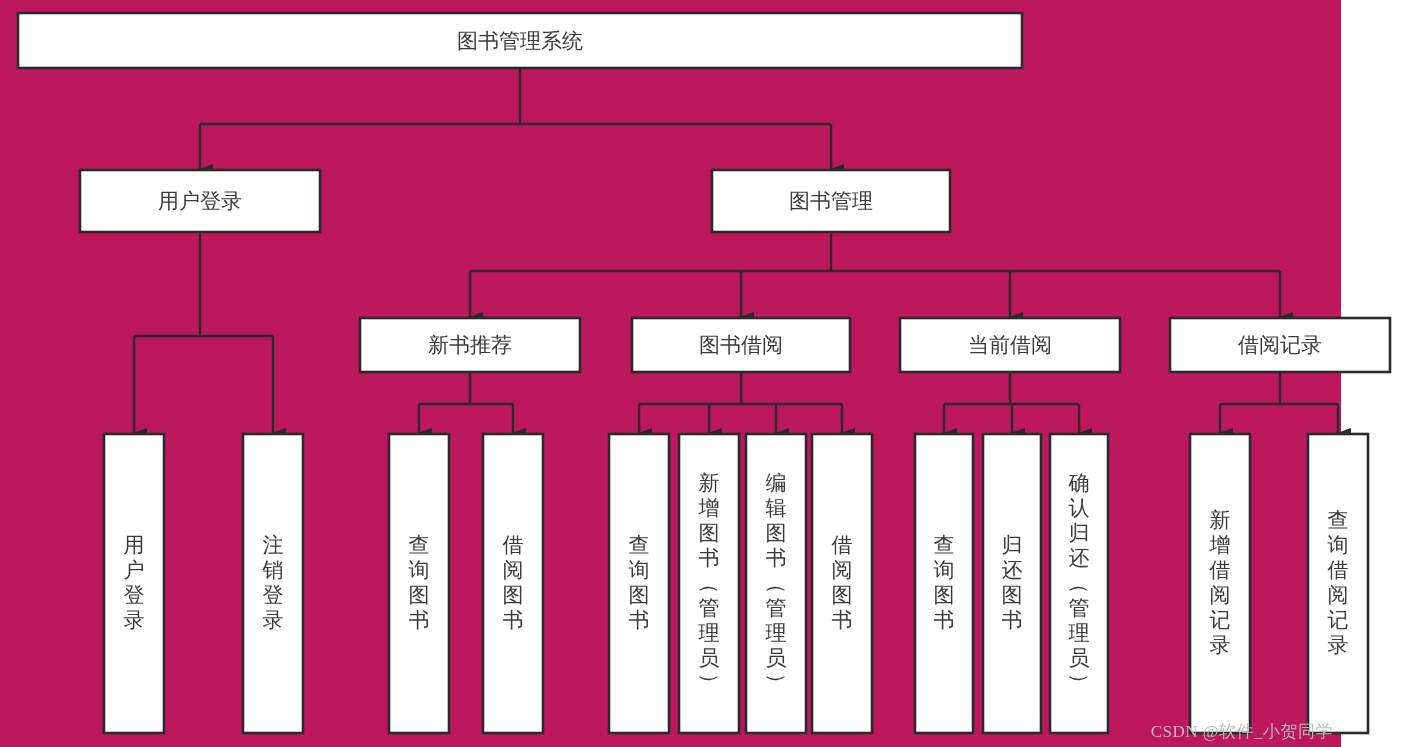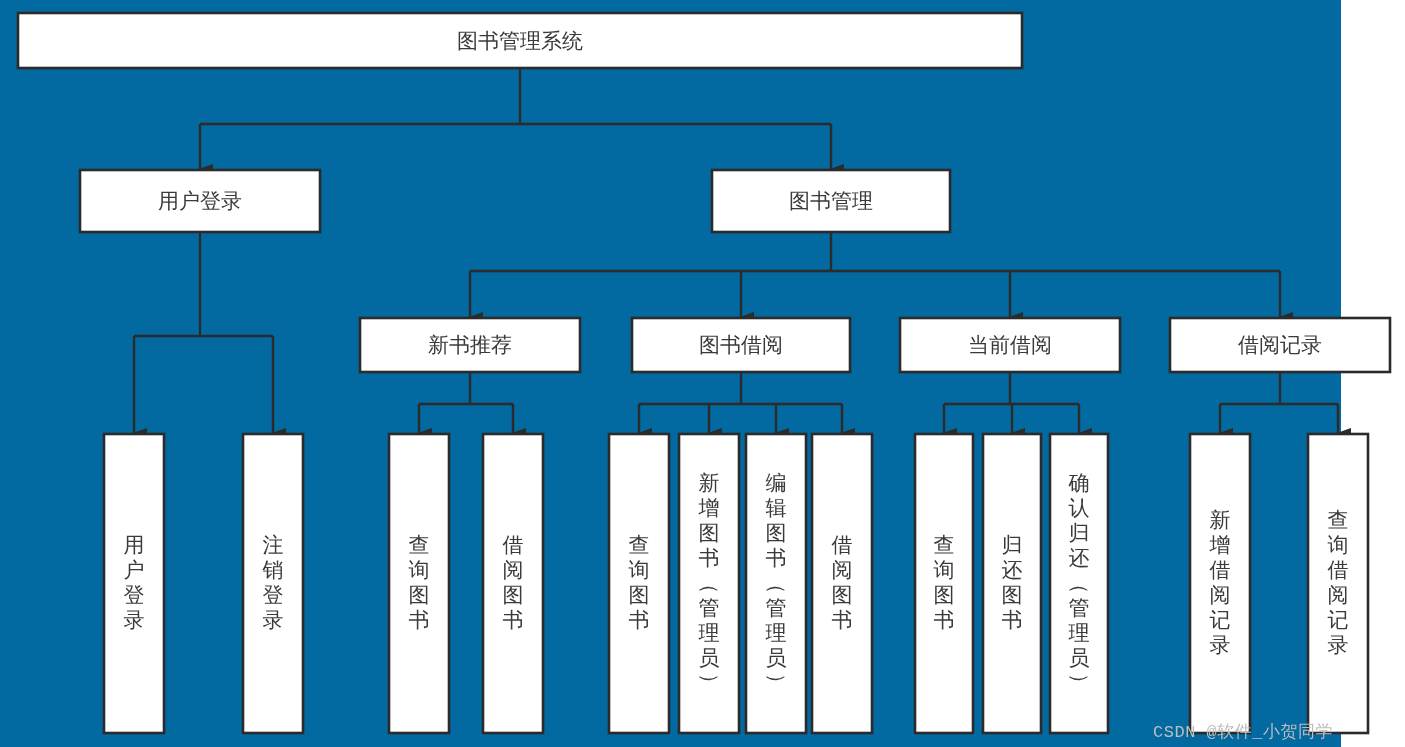--- a/index.html
+++ b/index.html
@@ -1,29 +1,29 @@
 <!DOCTYPE html>
 <html><head>
 <meta charset="utf-8">
 <style>
   html,body{margin:0;padding:0;background:#ffffff;}
   body{width:1405px;height:747px;overflow:hidden;
        font-family:"DejaVu Sans","Liberation Sans",sans-serif;}
-  #stage{position:relative;width:1341px;height:747px;background:#0369a1;}
+  #stage{position:relative;width:1341px;height:747px;background:#be185d;}
   svg#diagram{position:absolute;left:0;top:0;width:1405px;height:747px;display:block;}
   .node-rect{fill:#ffffff;stroke:#2b2b2b;stroke-width:2.6;}
   .edge{stroke:#2b2b2b;stroke-width:2.4;fill:none;}
   .edge-head{fill:#2b2b2b;stroke:none;}
   .lbl{fill:#3a3a3a;font-family:"DejaVu Sans","Liberation Sans",sans-serif;
        text-anchor:middle;dominant-baseline:middle;}
   .lbl-h{font-size:21px;}
   .lbl-v{font-size:21px;}
   .watermark{position:absolute;right:8px;bottom:4px;color:#bdbdbd;font-size:17px;
              letter-spacing:.5px;white-space:nowrap;
-             font-family:Liberation Mono, monospace;}
+             font-family:Liberation Serif, serif;}
 </style>
 </head>
 <body>
 
 <div id="stage">
 
   <svg id="diagram" viewBox="0 0 1405 747">
     <defs>
       <marker id="ah" viewBox="0 0 12 14" refX="6" refY="13" markerWidth="12" markerHeight="14" orient="auto-start-reverse" markerUnits="userSpaceOnUse">
         <path class="edge-head" d="M1,0 L11,0 L6,14 Z"></path>

